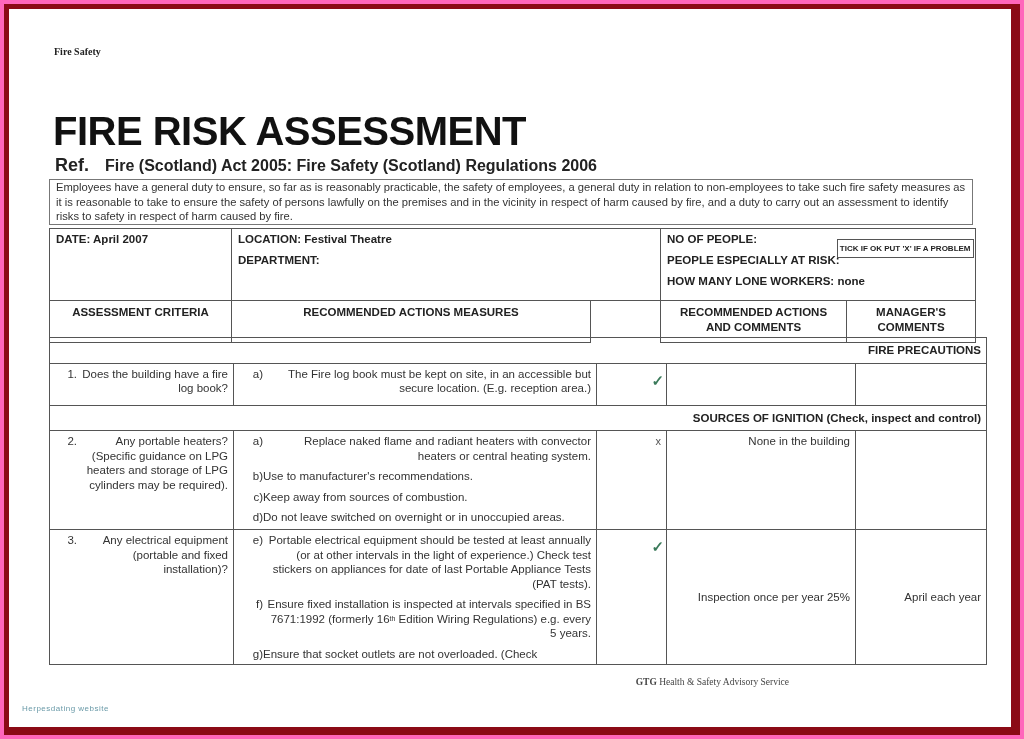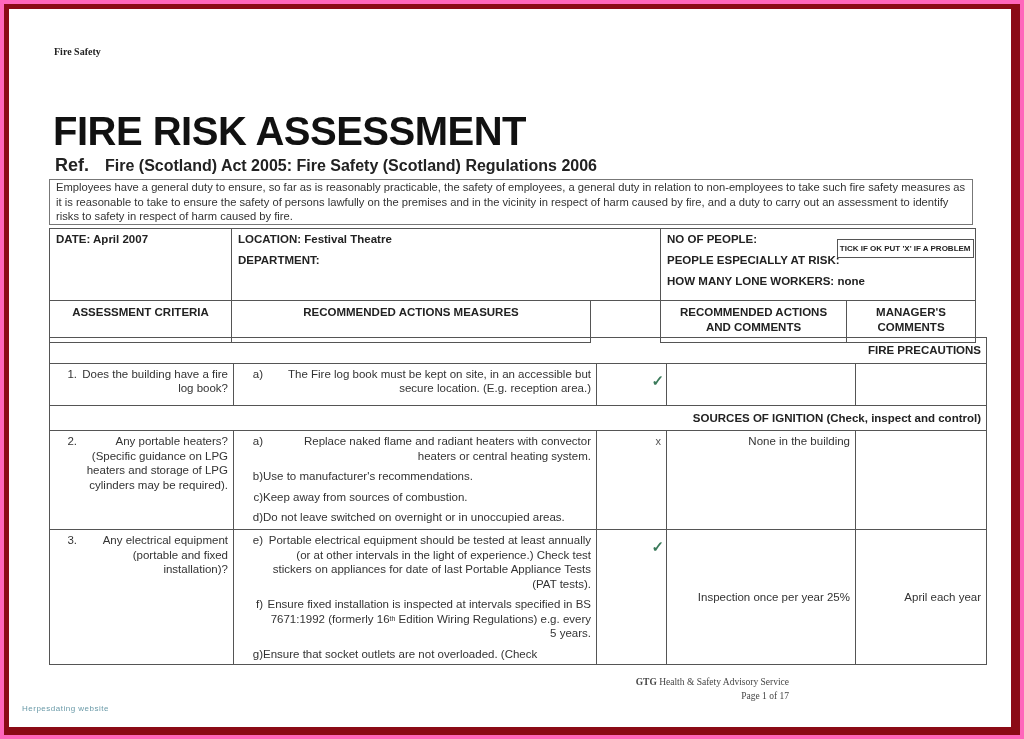--- a/index.html
+++ b/index.html
@@ -209,17 +209,16 @@
         <span class="tick">✓</span>
       </td>
       <td style="vertical-align:middle">Inspection once per year 25%</td>
       <td style="vertical-align:middle">April each year</td>
     </tr>
   </tbody>
     </table>
 
   <div class="abs footer">
     <div><b>GTG</b><span> Health &amp; Safety Advisory Service</span></div>
-    <div>Page 1 of 17</div>
   </div>
 
   <div class="abs watermark">Herpesdating website</div>
 </div>
 
 </body></html>

